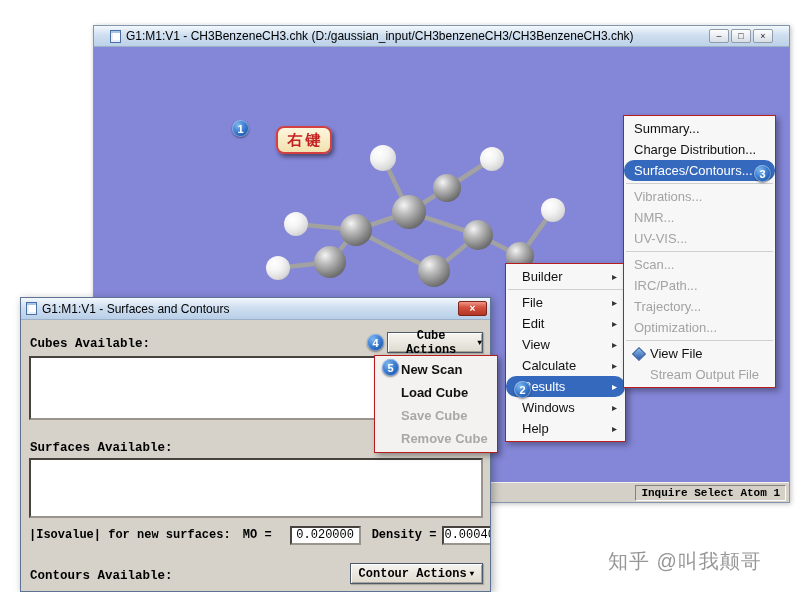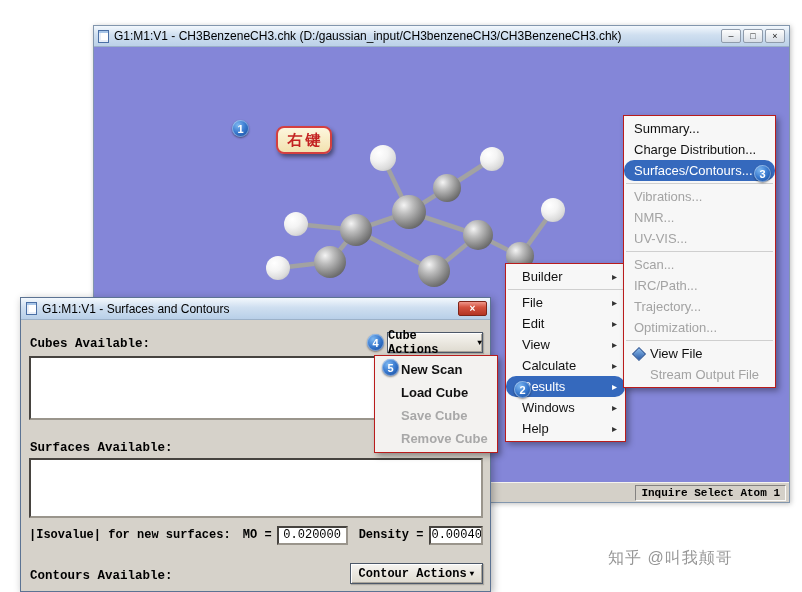--- a/index.html
+++ b/index.html
@@ -9,21 +9,21 @@
     font-family:"Liberation Sans", sans-serif; color:#000;
   }
 
   
   .main-window {
     position:absolute; left:93px; top:25px; width:697px; height:478px;
     border:1px solid #8296ad; background:#d4d0c8; z-index:1;
     box-shadow:1px 1px 5px rgba(0,0,0,.25);
   }
   .titlebar {
-    height:21px; display:flex; align-items:center; padding:0 4px;
+    height:21px; display:flex; align-items:center; padding:0 16px;
     background:linear-gradient(#f3f8fd,#cfdff0 45%,#bcd1e8);
     border-bottom:1px solid #9cb1c8; font-size:12px; white-space:nowrap; overflow:hidden;
   }
   .doc-icon {
     width:11px; height:13px; margin-right:5px; flex:0 0 auto;
     background:#fff; border:1px solid #4a6fa5;
     box-shadow:inset 0 2px 0 #a8c6e8, inset 2px -2px 0 #e8eef8;
   }
   .title-text { flex:1; overflow:hidden; text-overflow:ellipsis; }
   .win-buttons { margin-left:auto; display:flex; gap:2px; }
@@ -115,41 +115,42 @@
   .dlg-body { position:relative; height:272px; font-family:"Liberation Mono", monospace; }
   .dlg-label { position:absolute; font:bold 12.5px "Liberation Mono", monospace; }
   .lbl-cubes { left:9px; top:17px; }
   .lbl-surfaces { left:9px; top:121px; }
   .lbl-contours { left:9px; top:249px; }
   .gv-btn {
     position:absolute; display:flex; align-items:center; justify-content:center; gap:3px;
     background:linear-gradient(#f7f5f1,#dedacf); border:1px solid #4d5868; color:#000;
     font:bold 12px "Liberation Mono", monospace;
     box-shadow:inset 1px 1px 0 #fff, inset -1px -1px 0 #a9a49a, 1px 1px 1px rgba(0,0,0,.2);
+    text-align:center;
   }
   .btn-cube-actions { left:366px; top:12px; width:96px; height:21px; }
   .btn-contour-actions { left:329px; top:243px; width:133px; height:21px; }
   .dd-arrow { font-size:8px; }
   .listbox { position:absolute; background:#fff; border:2px inset #9a958c; }
   .lb-cubes { left:8px; top:36px; width:454px; height:64px; }
   .lb-surfaces { left:8px; top:138px; width:454px; height:60px; }
   .iso-row { position:absolute; left:8px; top:205px; width:456px; height:20px; display:flex; align-items:center; }
   .iso-row .dlg-inline { font:bold 12px "Liberation Mono", monospace; white-space:pre; }
   .gv-input {
     height:19px; background:#fff; border:2px inset #9a958c; text-align:center;
     font:12px "Liberation Mono", monospace; padding:0;
   }
-  .in-mo { width:71px; margin:0 6px 0 5px; }
+  .in-mo { width:71px; margin:0 6px 0 18px; }
   .in-density { width:54px; margin-left:6px;font-family:Liberation Mono, monospace; }
   .sp { margin-left:5px; }
 
   
   .watermark {
     position:absolute; left:608px; top:548px; z-index:3;
-    font-size:16px; color:#969696; letter-spacing:1px;
+    font-size:20px; color:#969696; letter-spacing:1px;
   }
 </style>
 </head>
 <body>
 
 <div class="main-window">
   <div class="titlebar">
     <span class="doc-icon"></span>
     <span class="title-text">G1:M1:V1 - CH3BenzeneCH3.chk (D:/gaussian_input/CH3benzeneCH3/CH3BenzeneCH3.chk)</span>
     <span class="win-buttons">

